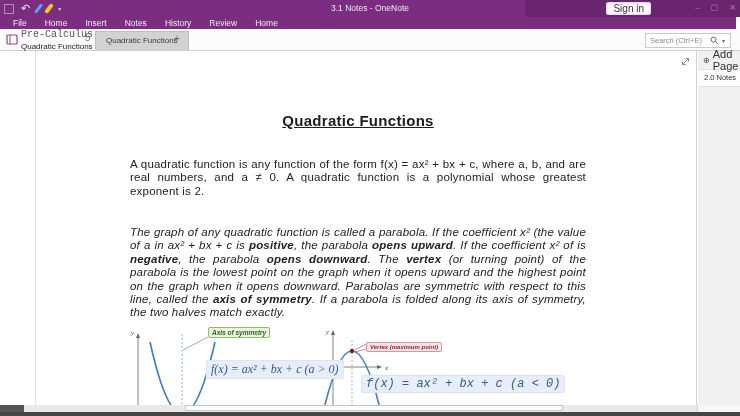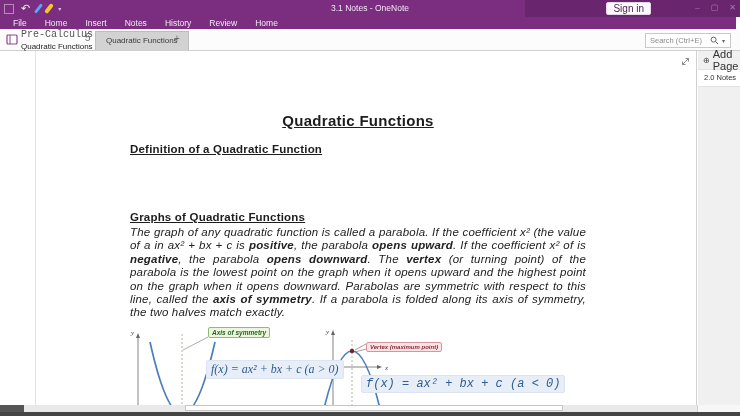--- a/index.html
+++ b/index.html
@@ -145,22 +145,21 @@
 
 <div class="canvas">
   <div class="marginline"></div>
   <svg class="fullpage" width="11" height="11" viewBox="0 0 11 11">
     <line x1="2.5" y1="8.5" x2="8.5" y2="2.5" stroke="#888" stroke-width="1"></line>
     <polyline points="5.5,2.5 8.5,2.5 8.5,5.5" fill="none" stroke="#888" stroke-width="1"></polyline>
     <polyline points="2.5,5.5 2.5,8.5 5.5,8.5" fill="none" stroke="#888" stroke-width="1"></polyline>
   </svg>
 
   <div class="ptitle">Quadratic Functions</div>
-  <div class="h2 def">Definition of a Quadratic Function</div>
-  <div class="h2 gra">Graphs of Quadratic Functions</div>
+  <div class="para def"><span>A quadratic function is any function of the form f(x) = ax² + bx + c, where a, b, and are real numbers, and a ≠ 0.  A quadratic function is a polynomial whose greatest exponent is 2.</span></div>
   <div class="para gra"><span>The graph of any quadratic function is called a parabola.  If the coefficient x² (the value of a in ax² + bx + c is </span><b>positive</b><span>, the parabola </span><b>opens upward</b><span>.  If the coefficient x² of is </span><b>negative</b><span>, the parabola </span><b>opens downward</b><span>.  The </span><b>vertex</b><span> (or turning point) of the parabola is the lowest point on the graph when it opens upward and the highest point on the graph when it opens downward.  Parabolas are symmetric with respect to this line, called the </span><b>axis of symmetry</b><span>.  If a parabola is folded along its axis of symmetry, the two halves match exactly.</span></div>
 
   <svg class="figsvg" width="335" height="79" viewBox="0 0 335 79">
 
     <line x1="13" y1="10" x2="13" y2="79" stroke="#666" stroke-width="0.8"></line>
     <polygon points="11,12 13,7 15,12" fill="#666"></polygon>
     <text x="6" y="9" font-size="7" font-style="italic" font-family="Liberation Serif, serif" fill="#444">y</text>
     <line x1="57" y1="8" x2="57" y2="79" stroke="#94b594" stroke-width="0.9" stroke-dasharray="2,2"></line>
     <path d="M25,16 Q57,160 90,16" fill="none" stroke="#4a7ebb" stroke-width="1.7"></path>
     <line x1="83" y1="11" x2="58" y2="24" stroke="#888" stroke-width="0.7"></line>

